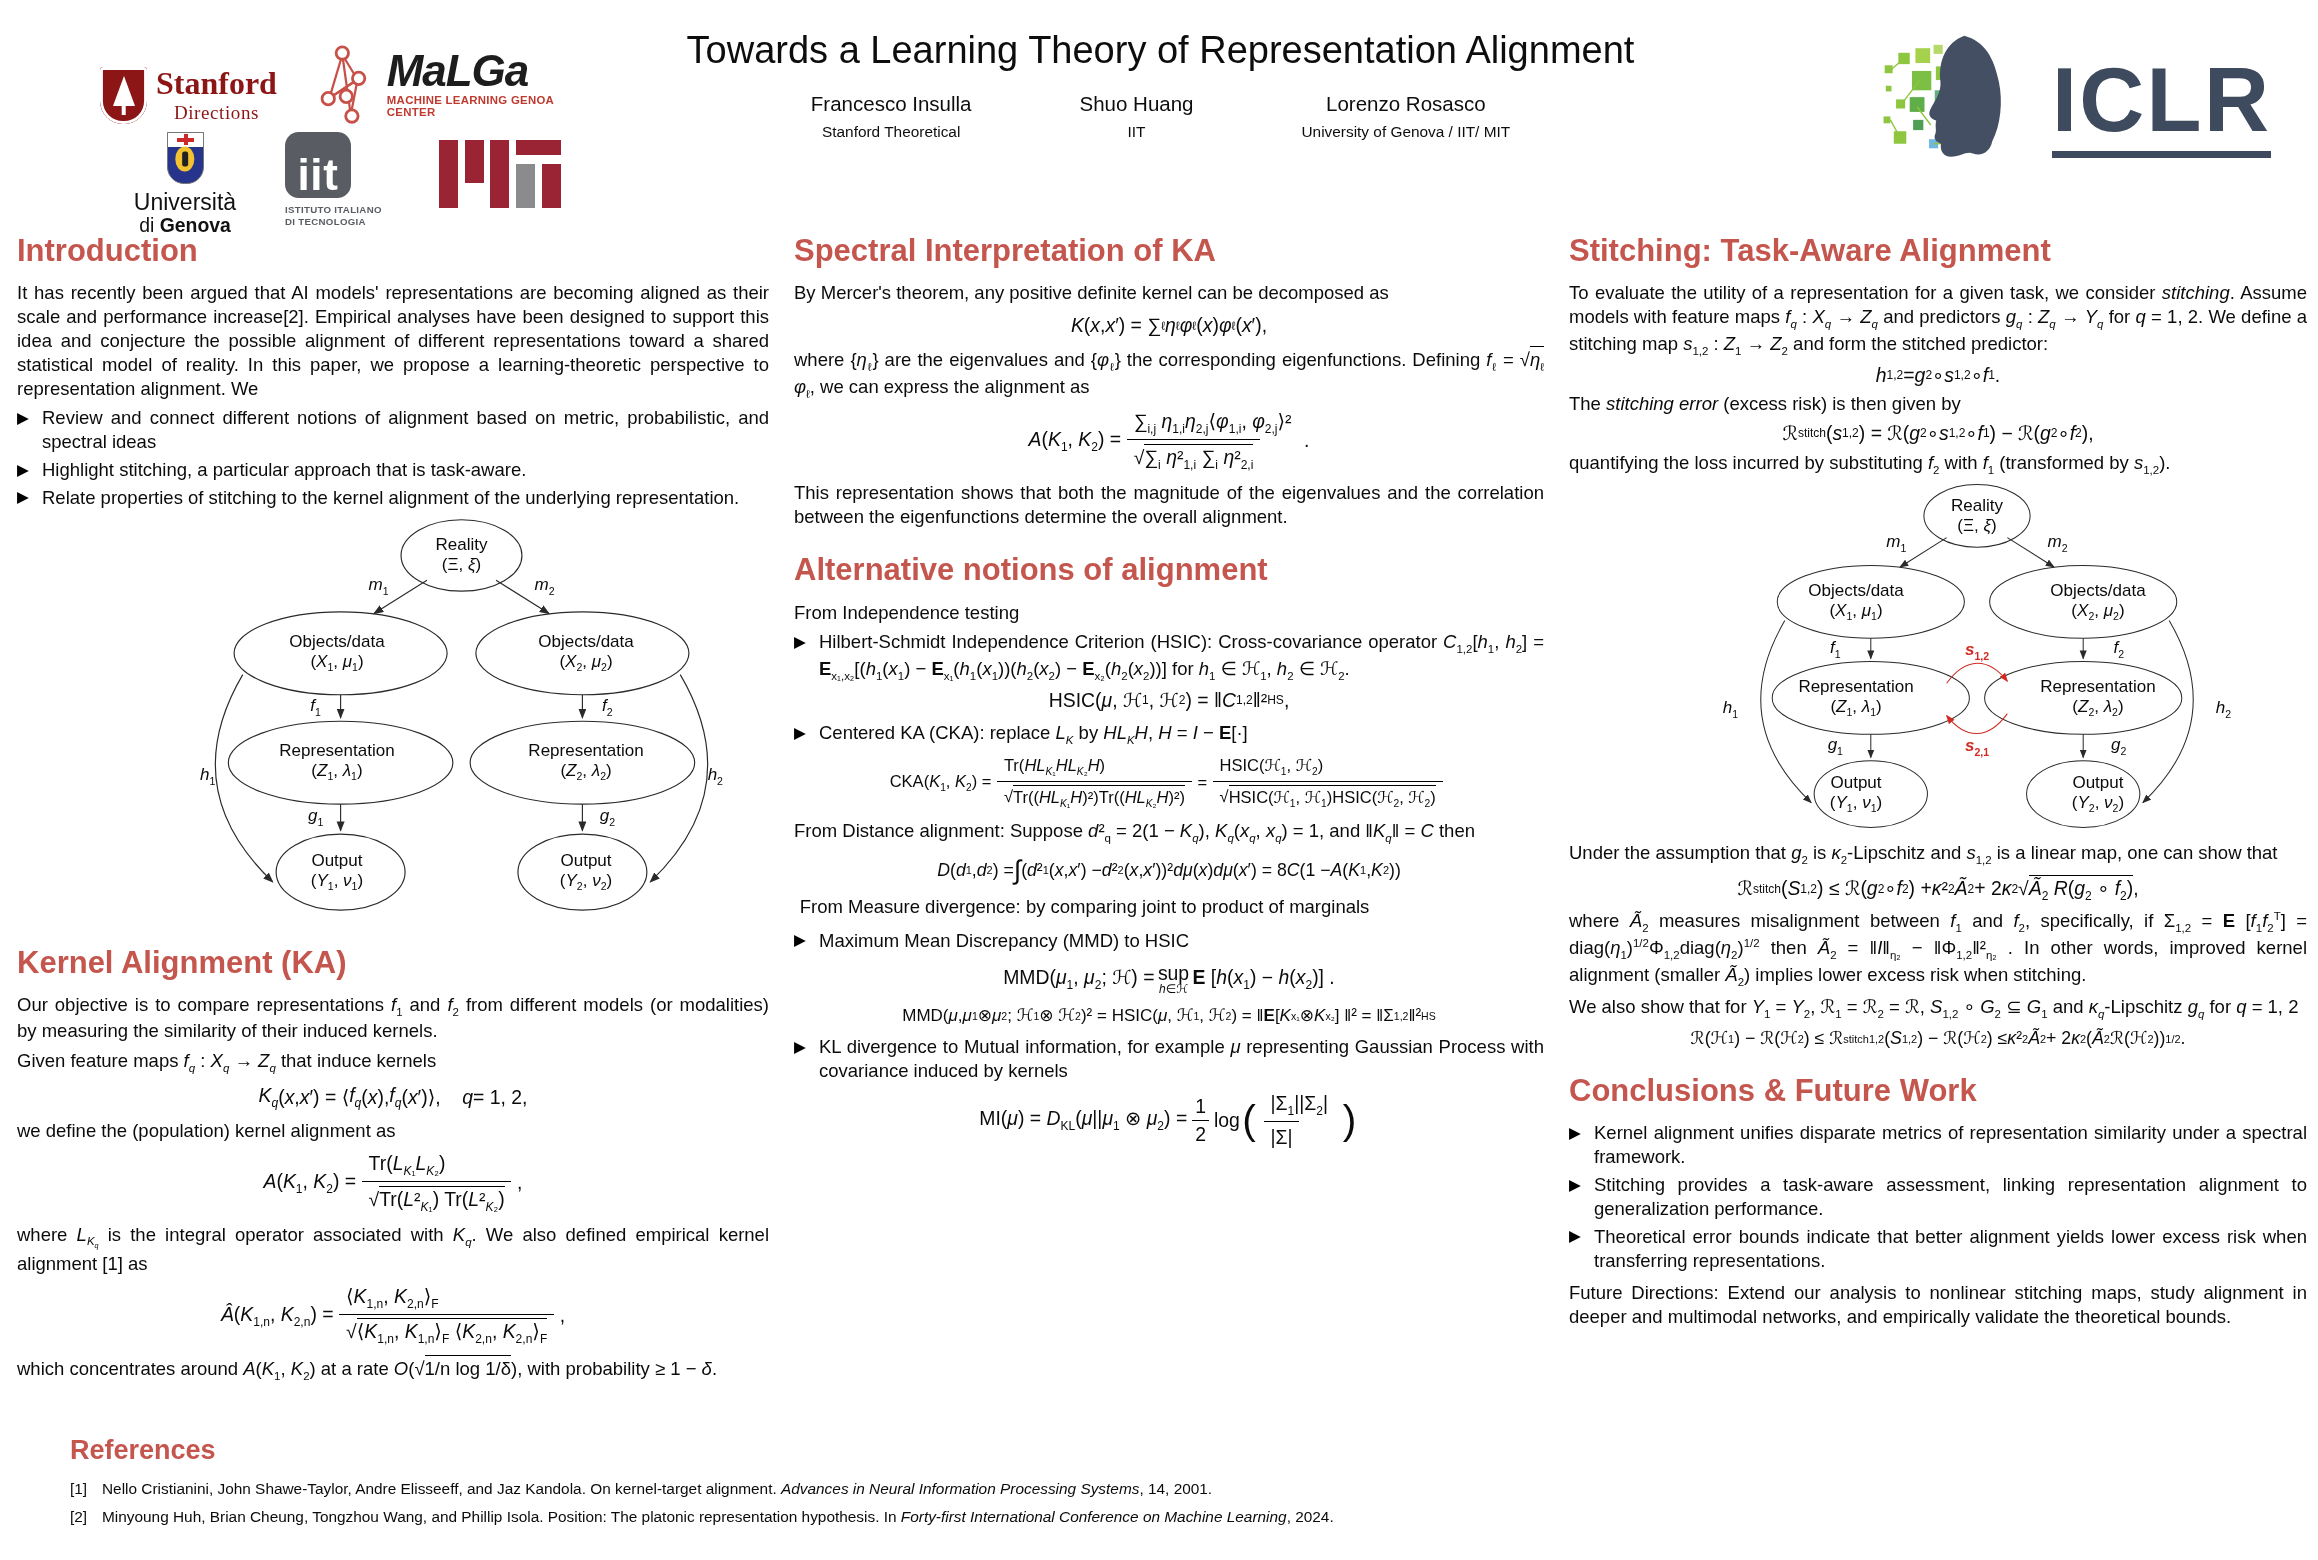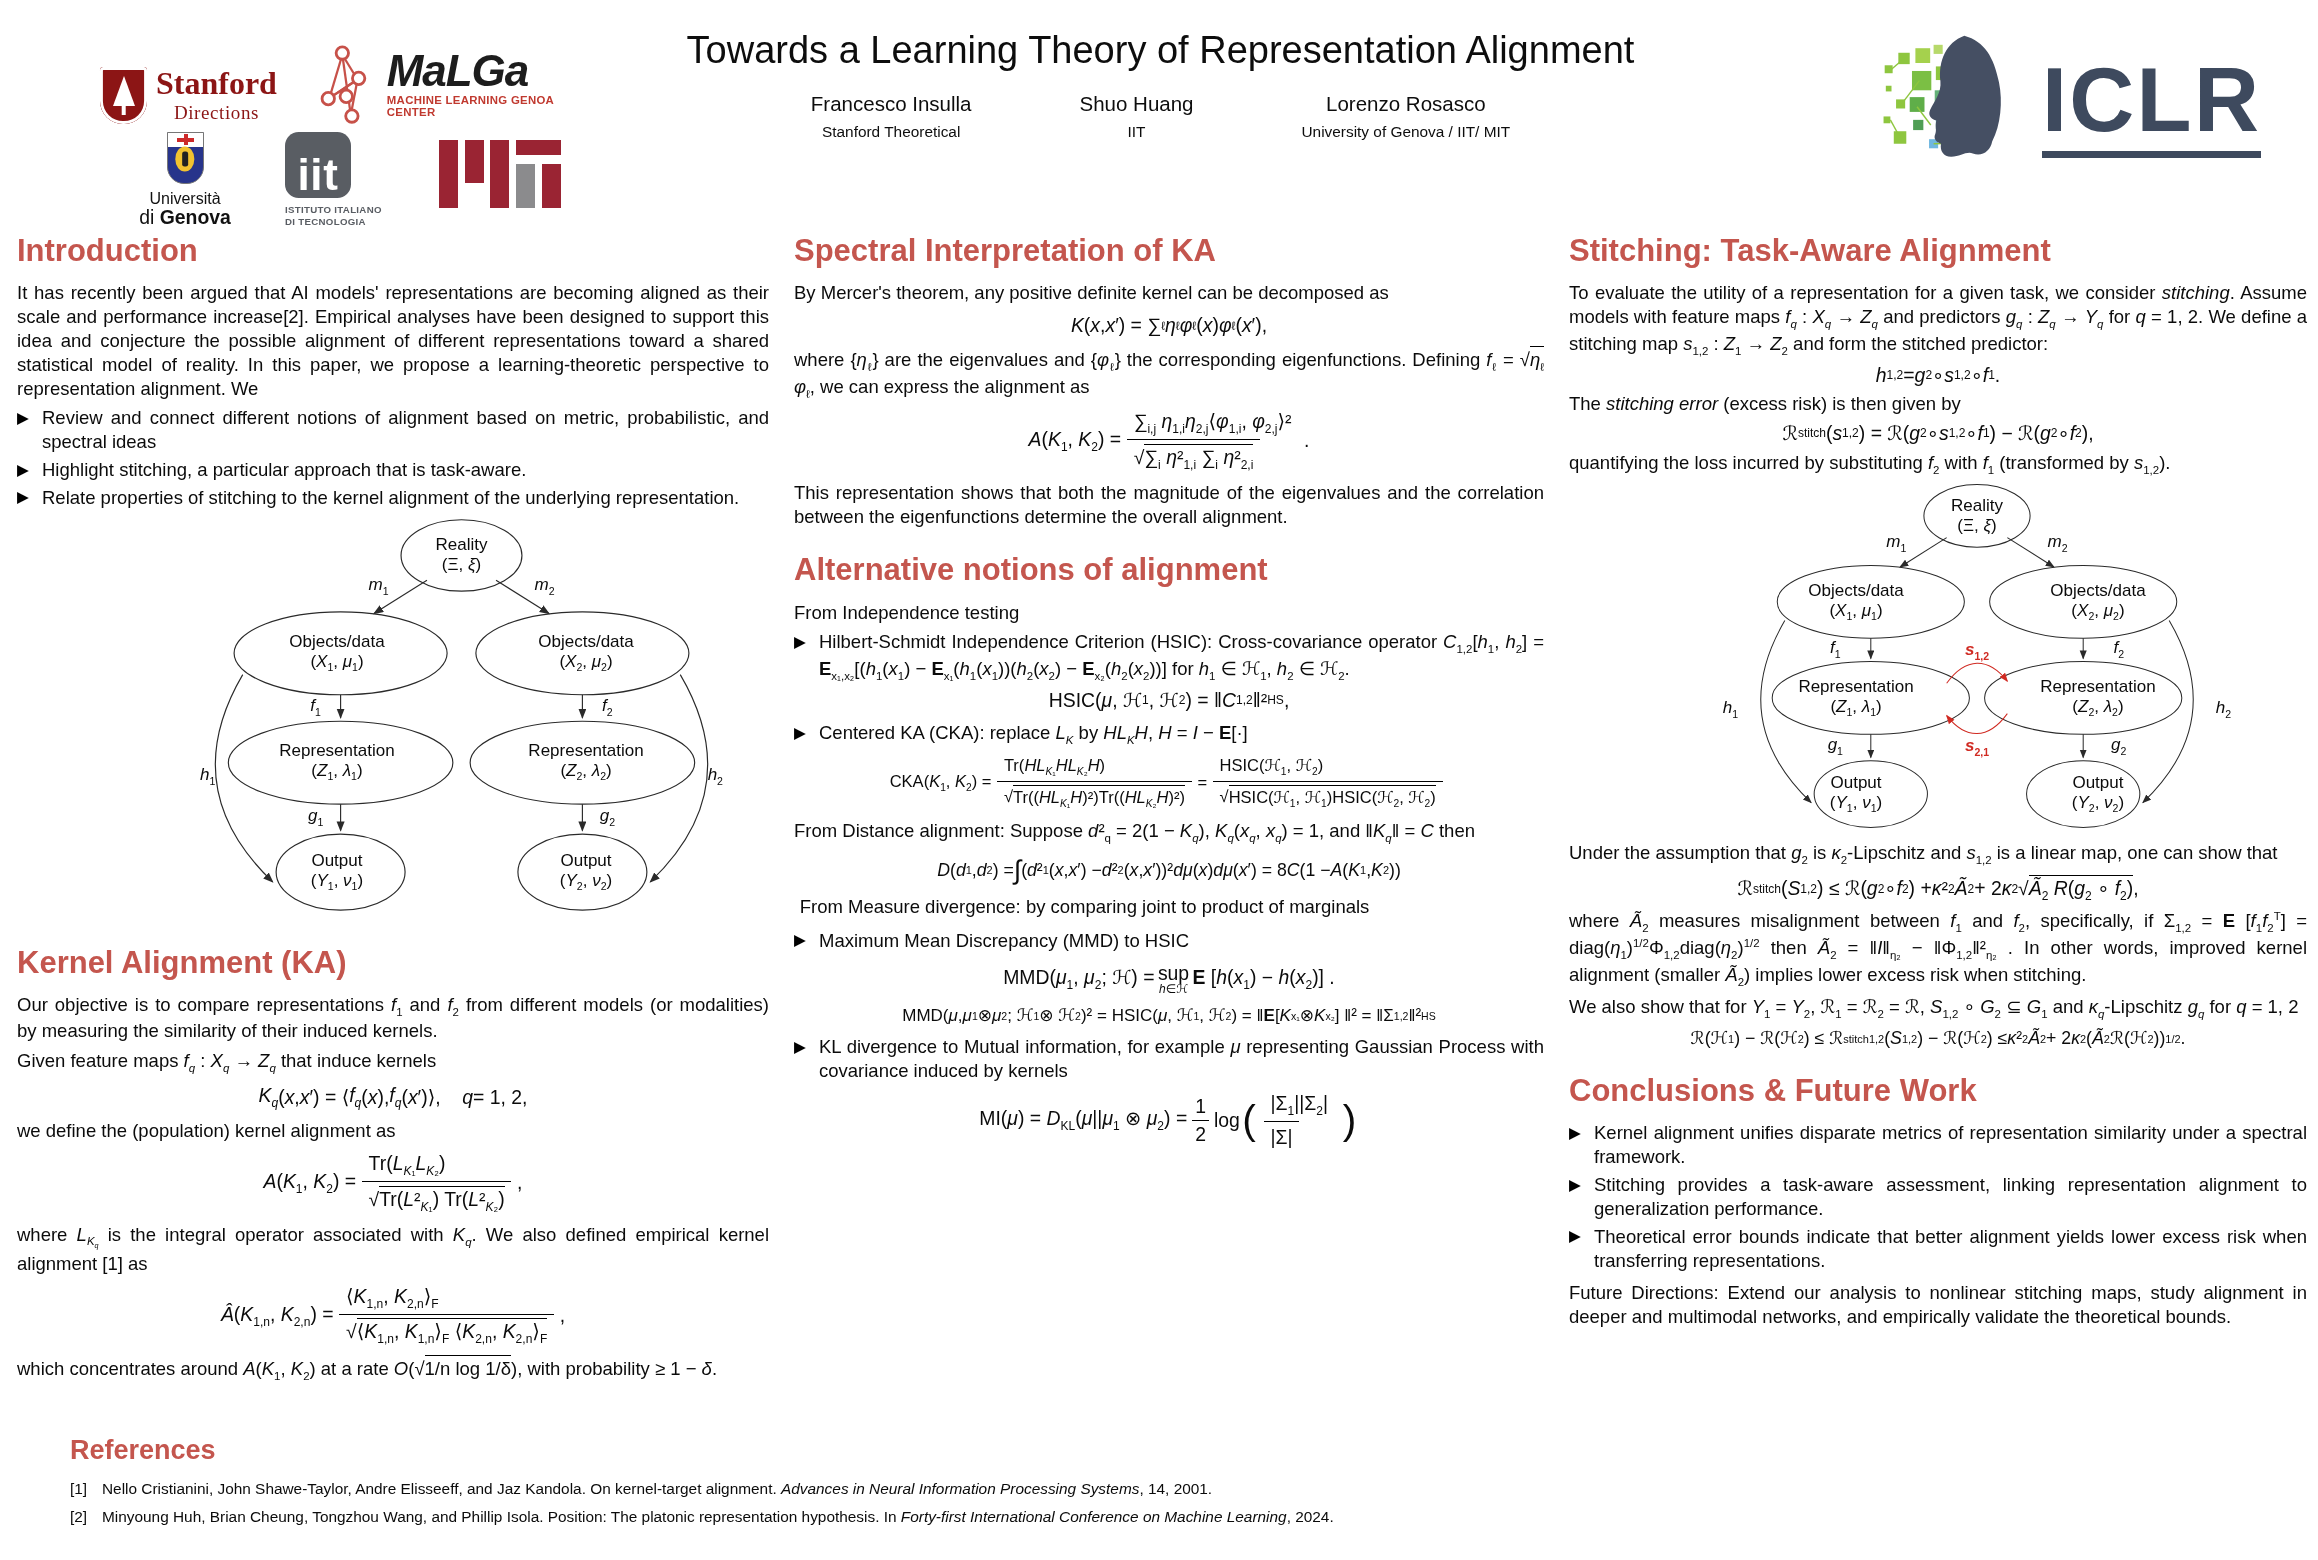--- a/index.html
+++ b/index.html
@@ -26,42 +26,42 @@
   .malga-name{font-size:44px;font-weight:800;font-style:italic;color:#1d1d1d;line-height:0.95;letter-spacing:-1.1px;}
   .malga-sub{font-size:11.4px;font-weight:700;color:#c0392f;letter-spacing:0.3px;margin-top:2.3px;}
   .logo-row2{position:absolute;left:31px;top:105px;display:flex;gap:46px;align-items:flex-start;}
   .unige{display:flex;flex-direction:column;align-items:center;width:108px;}
   .ug-shield{width:35px;height:50px;border:1.1px solid #777;border-radius:0 0 17px 17px;overflow:hidden;position:relative;background:#27348b;}
   .ug-band{position:absolute;left:0;top:0;width:100%;height:13.7px;background:#fff;}
   .ug-cross-v{position:absolute;left:16px;top:1.1px;width:4px;height:11.4px;background:#cc2a2a;}
   .ug-cross-h{position:absolute;left:9px;top:4.6px;width:17.7px;height:4px;background:#cc2a2a;}
   .ug-oval{position:absolute;left:50%;top:52%;transform:translate(-50%,-50%);width:19.4px;height:25px;background:#f2c230;border-radius:50%;}
   .ug-fig{position:absolute;left:50%;top:52%;transform:translate(-50%,-50%);width:5.7px;height:15px;background:#222;border-radius:2.3px;}
-  .ug-l1{font-size:16px;color:#111;margin-top:5.7px;line-height:1.1;}
+  .ug-l1{font-size:23px;color:#111;margin-top:5.7px;line-height:1.1;}
   .ug-l2{font-size:19.4px;color:#111;line-height:1.1;}
   .ug-l2 b{font-weight:700;}
   .iit{display:flex;flex-direction:column;align-items:flex-start;width:108px;}
   .iit-box{width:66px;height:66px;background:#595d63;border-radius:13.7px;display:flex;align-items:flex-end;justify-content:center;}
   .iit-name{color:#fff;font-size:44px;font-weight:700;line-height:1.05;letter-spacing:0.6px;}
   .iit-sub{font-size:9.7px;color:#595d63;font-weight:600;margin-top:5.7px;line-height:1.25;letter-spacing:0.3px;}
   .mit{position:relative;width:122px;height:68px;margin-top:8px;}
   .mit span{position:absolute;width:19.4px;background:#9a2433;}
   .mit .m1{left:0;top:0;height:68px;}
   .mit .m2{left:26px;top:0;height:43px;}
   .mit .m3{left:51px;top:0;height:68px;}
   .mit .i1{left:77px;top:24px;height:44px;background:#8b8b8d;}
   .mit .t1{left:103px;top:24px;height:44px;}
   .mit .tbar{left:77px;top:0;height:15px;width:45px;}
   .title-block{position:absolute;left:633px;top:30px;width:1055px;text-align:center;}
   .poster-title{font-size:38px;font-weight:400;color:#0d0d0d;margin:0;line-height:1.1;}
   .authors{display:flex;justify-content:center;gap:108px;margin-top:20.5px;}
   .author{display:flex;flex-direction:column;align-items:center;}
   .author-name{font-size:20.5px;color:#0d0d0d;}
   .author-affil{font-size:15.4px;color:#0d0d0d;margin-top:6.8px;}
-  .iclr{position:absolute;left:1879px;top:31px;display:flex;align-items:center;gap:18px;}
+  .iclr{position:absolute;left:1879px;top:31px;display:flex;align-items:center;gap:28px;}
   .iclr-text{display:flex;flex-direction:column;align-items:center;}
   .iclr-name{font-size:90px;font-weight:800;color:#3e4a5e;letter-spacing:2.3px;line-height:1;}
   .iclr-bar{width:100%;height:7.4px;background:#3e4a5e;margin-top:5.7px;}
   
   .col{position:absolute;top:235px;}
   #col1{left:17px;width:752px;}
   #col2{left:794px;width:750px;}
   #col3{left:1569px;width:738px;}
   .sec-heading{font-size:31px;font-weight:700;color:#c4564e;margin:0 0 13.7px 0;line-height:1.05;}
   .sec-heading.spaced{margin-top:26px;}

